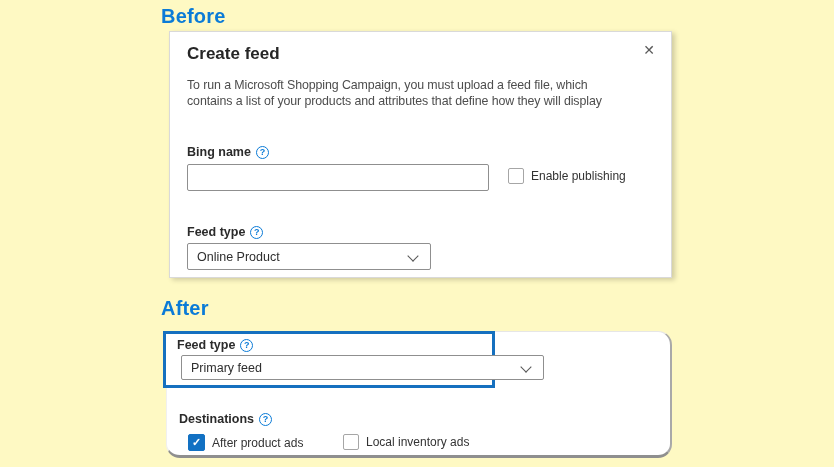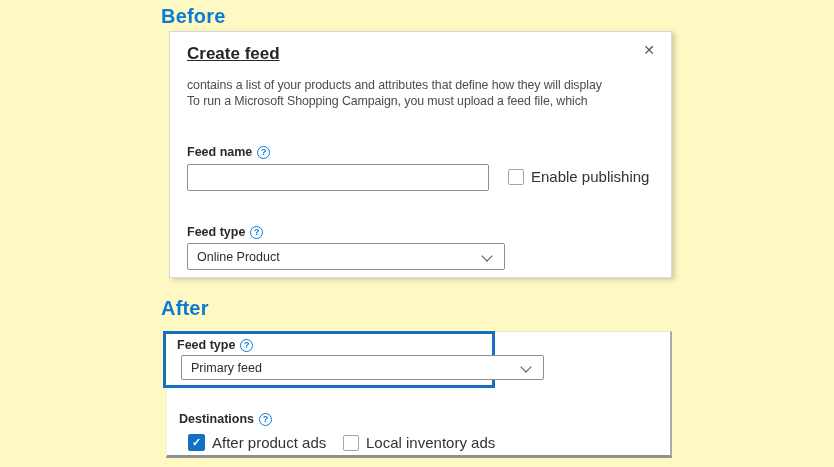--- a/index.html
+++ b/index.html
@@ -11,21 +11,21 @@
   .section-heading { position:absolute; left:161px; font-size:20px; font-weight:700;
                      color:#0b7bd7; letter-spacing:0.2px; }
   #before-heading { top:5px; }
   #after-heading  { top:297px; }
 
   
   .dialog { position:absolute; left:169px; top:31px; width:503px; height:247px;
             background:#fff; border:1px solid #d9d9d9; box-sizing:border-box;
             box-shadow:3px 2px 5px rgba(0,0,0,0.18); }
   .dialog-title { position:absolute; left:17px; top:12px; margin:0;
-                  font-size:17px; font-weight:700; color:#262626;text-decoration:underline; }
+                  font-size:17px; font-weight:700; color:#262626; }
   .dialog-close { position:absolute; right:12px; top:8px; background:none; border:none;
                   font-size:14px; color:#5a5a5a; padding:2px 4px; cursor:pointer;
                   font-family:"Liberation Sans",sans-serif; }
   .desc { position:absolute; left:17px; top:45px; margin:0; font-size:12.4px;
           line-height:16px; color:#4d4d4d; letter-spacing:-0.1px; }
   .desc-line { display:block; white-space:nowrap; }
 
   .field-label { position:absolute; display:flex; align-items:center; gap:5px;
                  font-size:12.5px; font-weight:700; color:#2b2b2b; }
   .help { width:13px; height:13px; min-width:13px; border:1px solid #0b7bd7;
@@ -45,65 +45,65 @@
   .chev { position:absolute; right:13px; top:50%; width:7px; height:7px; margin-top:-5px;
           border-right:1.5px solid #575757; border-bottom:1.5px solid #575757;
           transform:rotate(45deg); }
 
   .cb-row { position:absolute; display:flex; align-items:center; gap:7px; cursor:pointer; }
   .cb { width:16px; height:16px; border:1px solid #a6a6a6; border-radius:2px;
         background:#fff; box-sizing:border-box; display:flex; align-items:center;
         justify-content:center; flex:none; }
   .cb.checked { width:17px; height:17px; background:#1271c3; border-color:#1271c3; }
   .checkmark { color:#fff; font-size:11px; font-weight:700; line-height:1; }
-  .cb-label { font-size:15px; color:#333; white-space:nowrap; }
+  .cb-label { font-size:12px; color:#333; white-space:nowrap; }
 
   
   .after-panel { position:absolute; left:166px; top:331px; width:506px; height:127px;
                  background:#fff; box-sizing:border-box;
                  border-top:1px solid #e6e6e6; border-left:1px solid #f0f0f0;
-                 border-right:2px solid #a9a9a9; border-bottom:3px solid #8f8f8f; }
+                 border-right:2px solid #a9a9a9; border-bottom:3px solid #8f8f8f;border-radius:14px; }
   .highlight-box { position:absolute; left:163px; top:331px; width:332px; height:57px;
                    border:3px solid #1570bf; background:#fff; box-sizing:border-box;
                    z-index:2; }
 </style>
 </head>
 <body>
 
 <div class="canvas">
 
   <div class="section-heading" id="before-heading">Before</div>
 
   <section class="dialog">
     <h1 class="dialog-title">Create feed</h1>
     <button class="dialog-close">✕</button>
 
     <p class="desc">
+      <span class="desc-line">To run a Microsoft Shopping Campaign, you must upload a feed file, which</span>
       <span class="desc-line">contains a list of your products and attributes that define how they will display</span>
-      <span class="desc-line">To run a Microsoft Shopping Campaign, you must upload a feed file, which</span>
     </p>
 
     <div class="field-label" style="left:17px; top:113px;">
-      <span class="label-text">Feed name</span>
+      <span class="label-text">Bing name</span>
       <span class="help">?</span>
     </div>
 
     <input class="text-input" type="text" value="" style="">
 
     <div class="cb-row" style="left:338px; top:136px;">
       <span class="cb"></span>
       <span class="cb-label">Enable publishing</span>
     </div>
 
     <div class="field-label" style="left:17px; top:193px;">
       <span class="label-text">Feed type</span>
       <span class="help">?</span>
     </div>
 
-    <div class="dropdown" style="left:17px; top:211px; width:318px; height:27px;">
+    <div class="dropdown" style="left:17px; top:211px; width:244px; height:27px;">
       <span class="dd-text">Online Product</span>
       <span class="chev"></span>
     </div>
   </section>
 
   <div class="section-heading" id="after-heading">After</div>
 
   <section class="after-panel">
     <div class="field-label" style="left:12px; top:80px;">
       <span class="label-text">Destinations</span>

